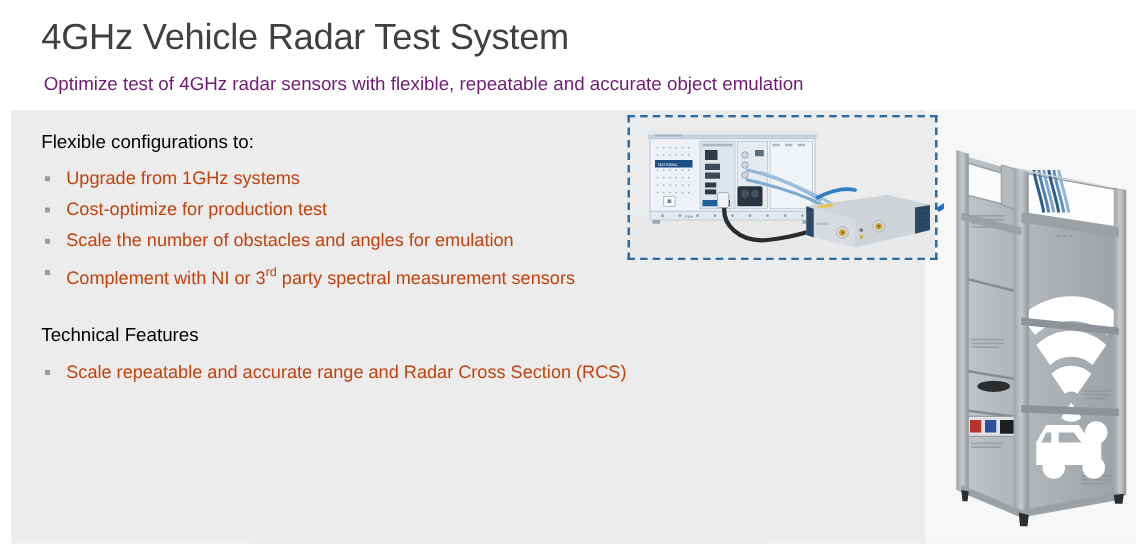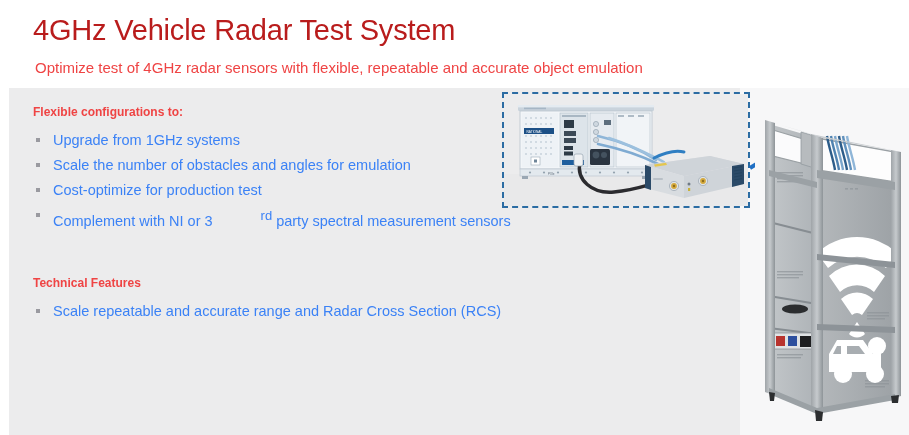--- a/index.html
+++ b/index.html
@@ -24,32 +24,32 @@
     height: 88px;
     background: #ffffff;
   }
 
   #page-title {
     position: absolute;
     left: 33px;
     top: 14px;
     font-size: 29px;
     font-weight: 400;
-    color: #b91c1c;
+    color: #404040;
     letter-spacing: -0.2px;
     white-space: nowrap;
   }
 
   #page-subtitle {
     position: absolute;
     left: 35px;
     top: 59px;
     font-size: 15px;
     font-weight: 400;
-    color: #ef4444;
+    color: #701a75;
     white-space: nowrap;
   }
 
   
   #body-panel {
     position: absolute;
     left: 9px;
     top: 88px;
     width: 900px;
     height: 347px;
@@ -67,50 +67,50 @@
 
   
   #content {
     position: absolute;
     left: 33px;
     top: 105px;
     width: 560px;
   }
 
   .section-heading {
-    font-size: 12px;
-    font-weight: bold;
-    color: #ef4444;
+    font-size: 15px;
+    font-weight: normal;
+    color: #000000;
     margin-bottom: 9px;
   }
 
   .bullet-list { list-style: none; }
 
   .bullet-item {
     position: relative;
     padding-left: 20px;
     font-size: 14.5px;
-    color: #3b82f6;
+    color: #c2410c;
     line-height: 25px;
     white-space: nowrap;
   }
 
   .bullet-item::before {
     content: "";
     position: absolute;
     left: 3px;
     top: 10px;
     width: 4px;
     height: 4px;
     background: #9a9aa0;
   }
 
-  .bullet-item sup { font-size: 13px; vertical-align: super; margin-left: 48px; }
-
-  #section-tech { margin-top: 42px; }
+  .bullet-item sup { font-size: 10px; vertical-align: super; }
+
+  #section-tech { margin-top: 24px; }
 
   
   #callout-box {
     position: absolute;
     left: 502px;
     top: 92px;
     width: 248px;
     height: 116px;
     border: 2px dashed #2b6ca3;
     background: transparent;
@@ -152,22 +152,22 @@
 
 <div id="body-panel"></div>
 <div id="photo-backdrop"></div>
 
 <div id="content">
 
   <div id="section-flexible">
     <div class="section-heading">Flexible configurations to:</div>
     <ul class="bullet-list">
       <li class="bullet-item">Upgrade from 1GHz systems</li>
+      <li class="bullet-item">Cost-optimize for production test</li>
       <li class="bullet-item">Scale the number of obstacles and angles for emulation</li>
-      <li class="bullet-item">Cost-optimize for production test</li>
       <li class="bullet-item">
         <span>Complement with NI or 3</span><sup>rd</sup><span> party spectral measurement sensors</span>
       </li>
     </ul>
   </div>
 
   <div id="section-tech">
     <div class="section-heading">Technical Features</div>
     <ul class="bullet-list">
       <li class="bullet-item">Scale repeatable and accurate range and Radar Cross Section (RCS)</li>

